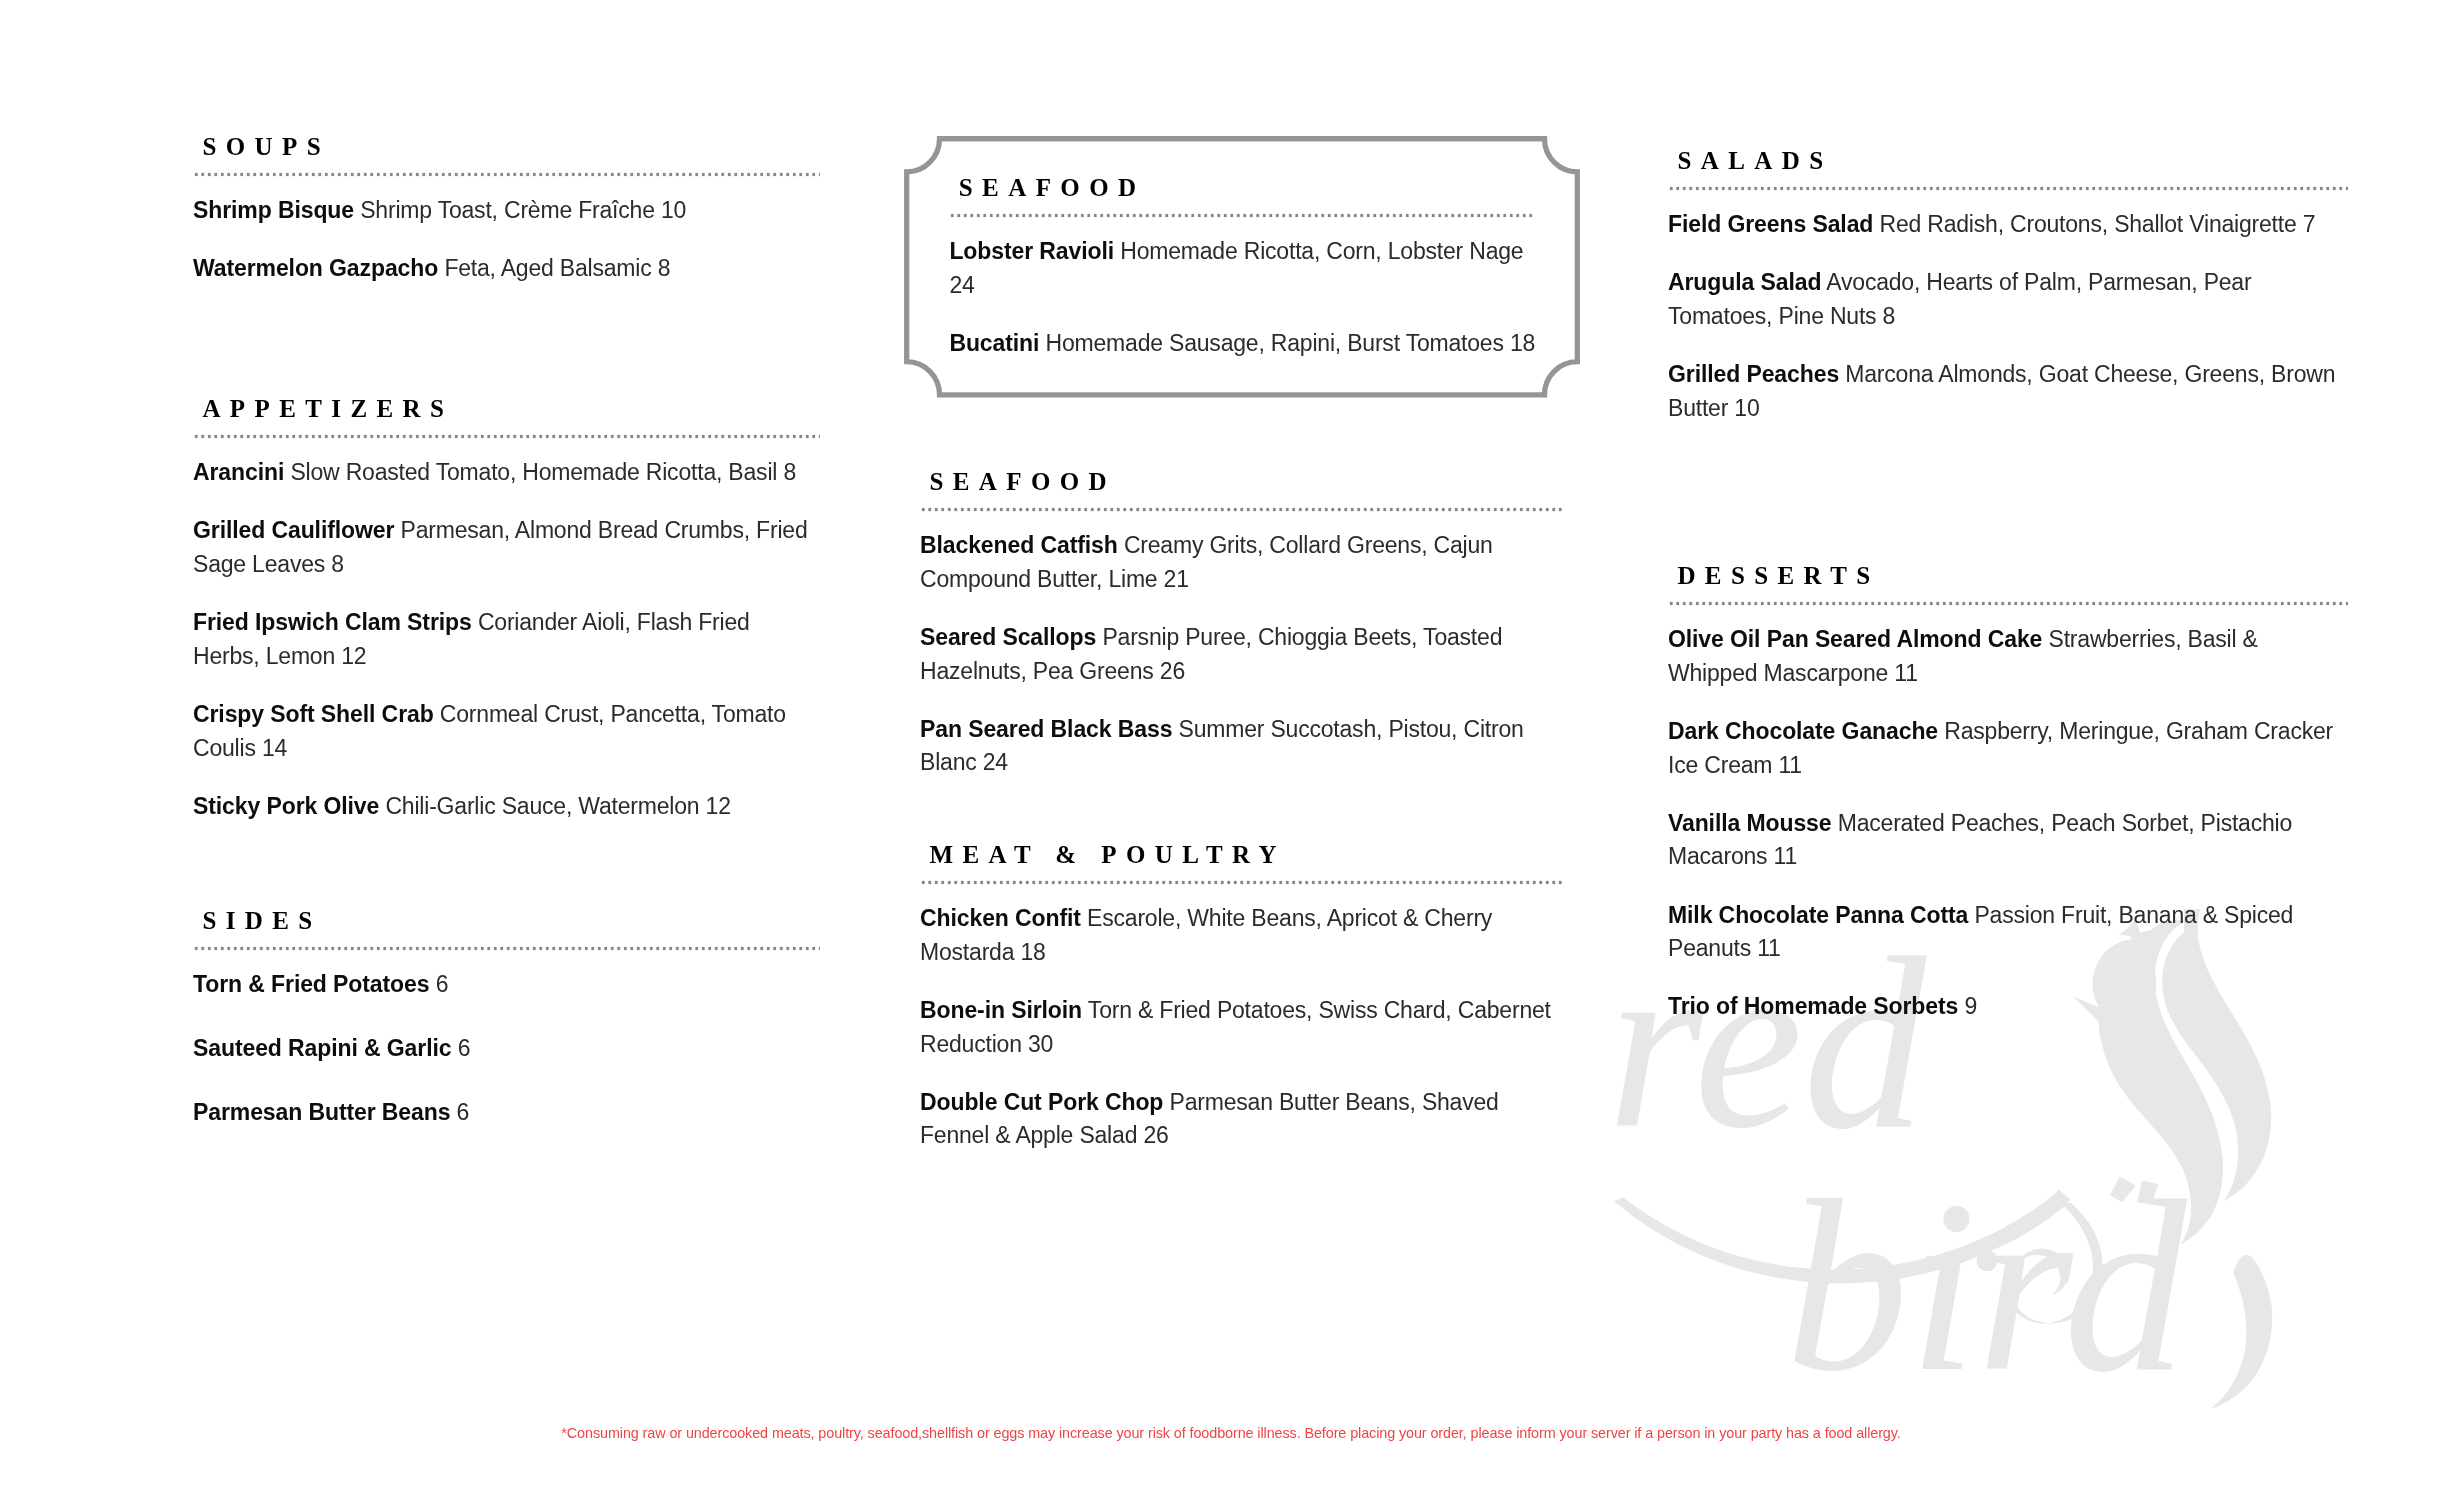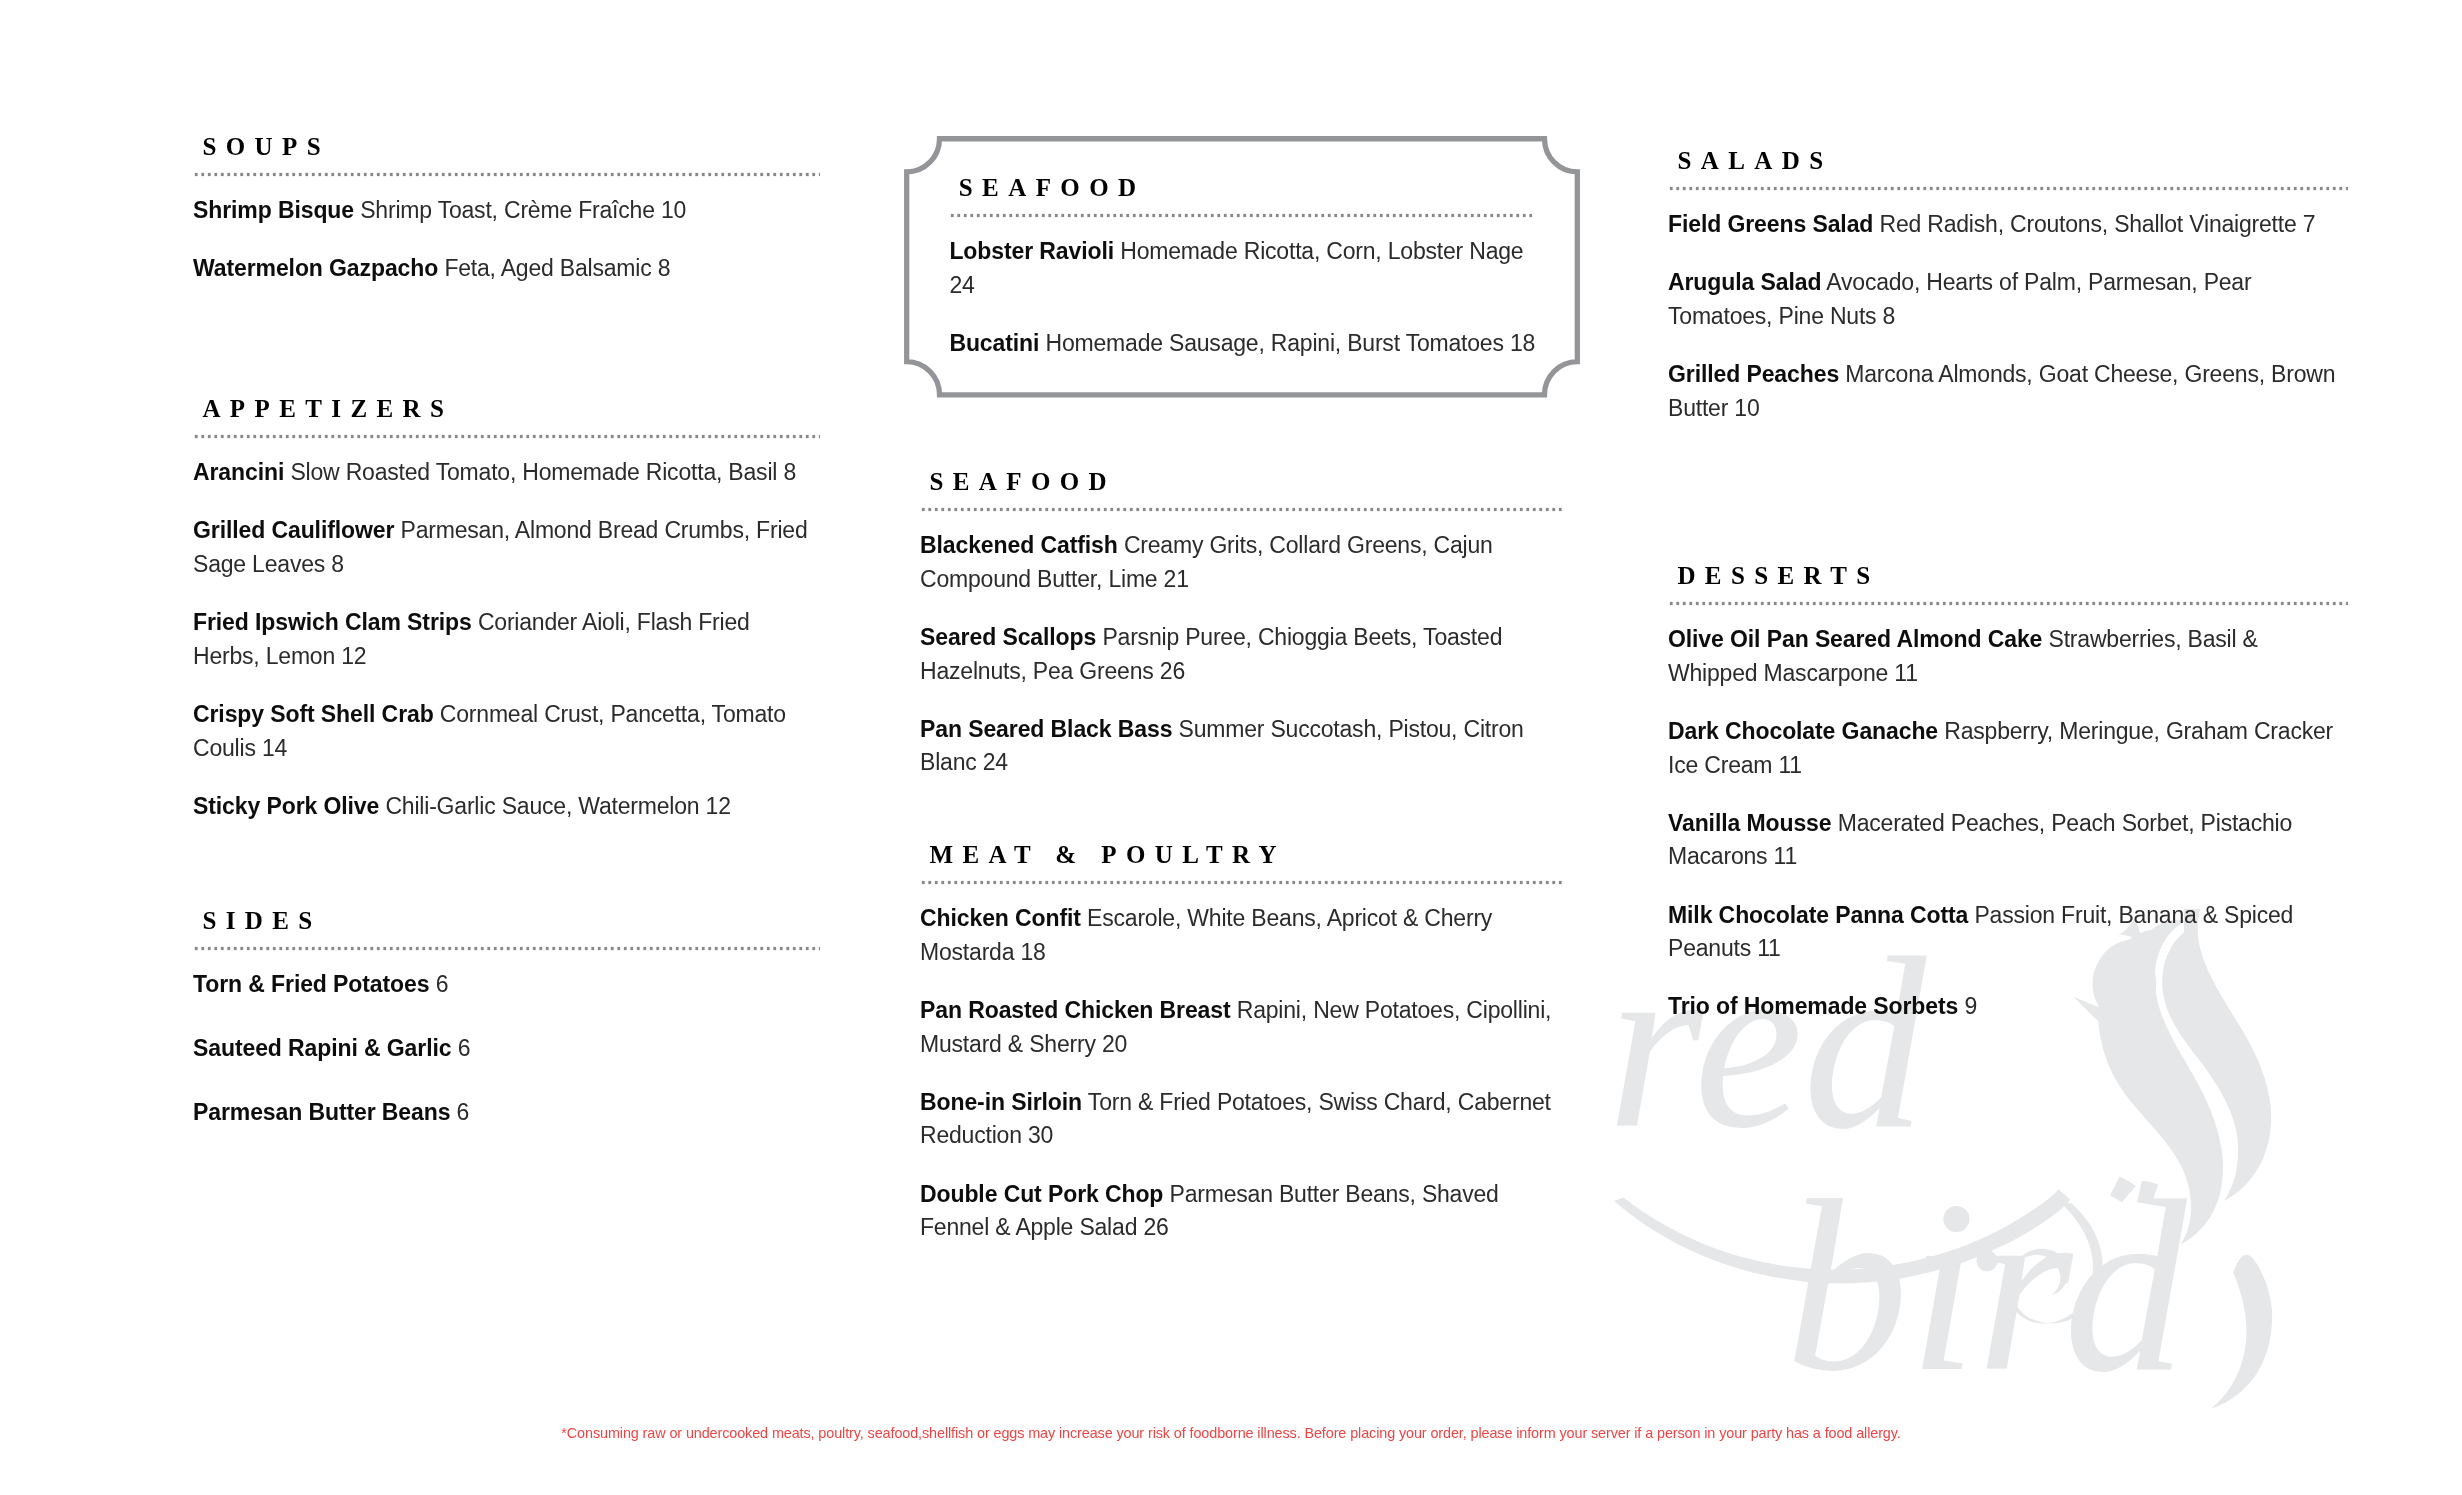--- a/index.html
+++ b/index.html
@@ -226,21 +226,20 @@
         <p class="item"><span class="name">Seared Scallops</span><span class="desc"> Parsnip Puree, Chioggia Beets, Toasted Hazelnuts, Pea Greens  26</span></p>
         <p class="item"><span class="name">Pan Seared Black Bass</span><span class="desc"> Summer Succotash, Pistou, Citron Blanc 24</span></p>
       </div>
     </div>
 
     <div class="section sec-meat">
       <div class="section-heading">MEAT &amp; POULTRY</div>
       <div class="divider"></div>
       <div class="items">
         <p class="item"><span class="name">Chicken Confit</span><span class="desc"> Escarole, White Beans, Apricot &amp; Cherry Mostarda  18</span></p>
-        <p class="item"><span class="name">Pan Roasted Chicken Breast</span><span class="desc"> Rapini, New Potatoes, Cipollini, Mustard &amp; Sherry 20</span></p>
         <p class="item"><span class="name">Bone-in Sirloin</span><span class="desc"> Torn &amp; Fried Potatoes, Swiss Chard, Cabernet Reduction 30</span></p>
         <p class="item"><span class="name">Double Cut Pork Chop</span><span class="desc"> Parmesan Butter Beans, Shaved Fennel &amp; Apple Salad 26</span></p>
       </div>
     </div>
 
   </div>
 
   <div class="column col-right">
 
     <div class="section sec-salads">

